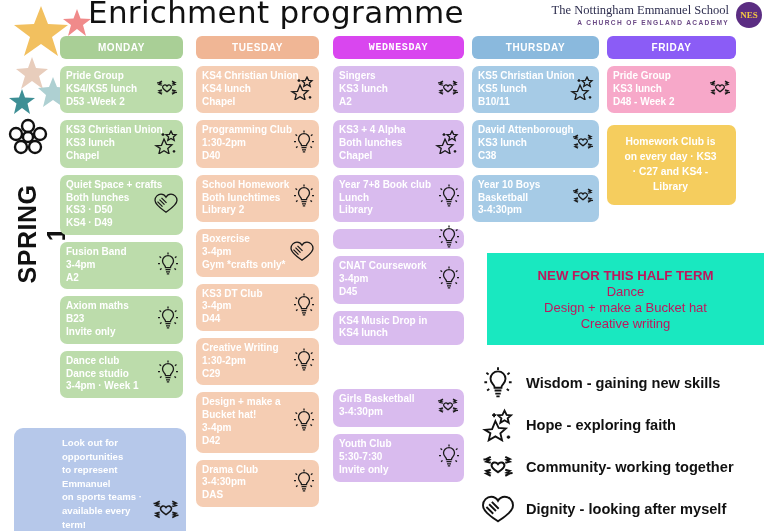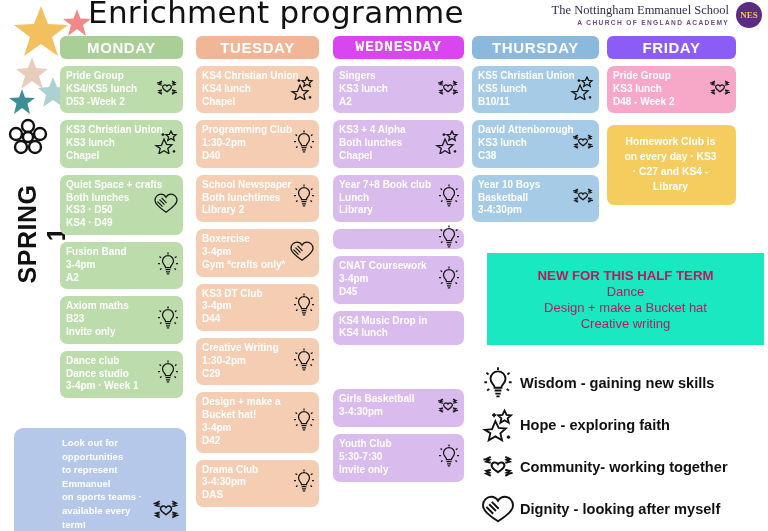--- a/index.html
+++ b/index.html
@@ -96,21 +96,21 @@
   #col-thursday  { left: 472px; width: 127px; }
   #col-friday    { left: 607px; width: 129px; }
 
   .day-header {
     height: 23px;
     border-radius: 6px;
     display: flex;
     align-items: center;
     justify-content: center;
     color: #ffffff;
-    font-size: 15px;
+    font-size: 10px;
     font-weight: bold;
     letter-spacing: 0.6px;
     margin-bottom: 7px;
   }
 
   .card {
     border-radius: 7px;
     padding: 4px 6px 5px 6px;
     margin-bottom: 7px;
     color: #ffffff;
@@ -188,21 +188,21 @@
 
   
   #legend {
     position: absolute;
     left: 478px; top: 362px;
     width: 290px;
   }
   .legend-row {
     display: flex;
     align-items: center;
-    gap: 2px;
+    gap: 8px;
     height: 42px;
   }
   .legend-row .legend-icon {
     width: 40px;
     display: flex;
     align-items: center;
     justify-content: center;
     flex-shrink: 0;
   }
   .legend-row .legend-text {
@@ -402,21 +402,21 @@
           <g fill="none" stroke="#1a1a1a" stroke-width="1.3">
             <path d="M11 3.5c-3.2 0-5.5 2.4-5.5 5.4 0 2.2 1.3 3.4 2.2 4.5.6.7.8 1.3.8 2.1h5c0-.8.2-1.4.8-2.1.9-1.1 2.2-2.3 2.2-4.5 0-3-2.3-5.4-5.5-5.4z"></path>
             <path d="M8.5 17.5h5M9 19.8h4M9.8 21.8h2.4"></path>
             <path d="M11 .5v2M2.5 4.5l1.6 1.2M19.5 4.5l-1.6 1.2M1 11.5h2M19 11.5h2M3 17.5l1.6-1.1M19 17.5l-1.6-1.1"></path>
           </g>
         </svg>
     </span>
   </div>
   <div class="card tue-card">
     <div class="lines">
-      <div class="line">School Newspaper</div>
+      <div class="line">School Homework</div>
       <div class="line">Both lunchtimes</div>
       <div class="line">Library 2</div>
     </div>
     <span class="card-icon">
       <svg width="22" height="24" viewBox="0 0 22 24">
           <g fill="none" stroke="#1a1a1a" stroke-width="1.3">
             <path d="M11 3.5c-3.2 0-5.5 2.4-5.5 5.4 0 2.2 1.3 3.4 2.2 4.5.6.7.8 1.3.8 2.1h5c0-.8.2-1.4.8-2.1.9-1.1 2.2-2.3 2.2-4.5 0-3-2.3-5.4-5.5-5.4z"></path>
             <path d="M8.5 17.5h5M9 19.8h4M9.8 21.8h2.4"></path>
             <path d="M11 .5v2M2.5 4.5l1.6 1.2M19.5 4.5l-1.6 1.2M1 11.5h2M19 11.5h2M3 17.5l1.6-1.1M19 17.5l-1.6-1.1"></path>
           </g>

